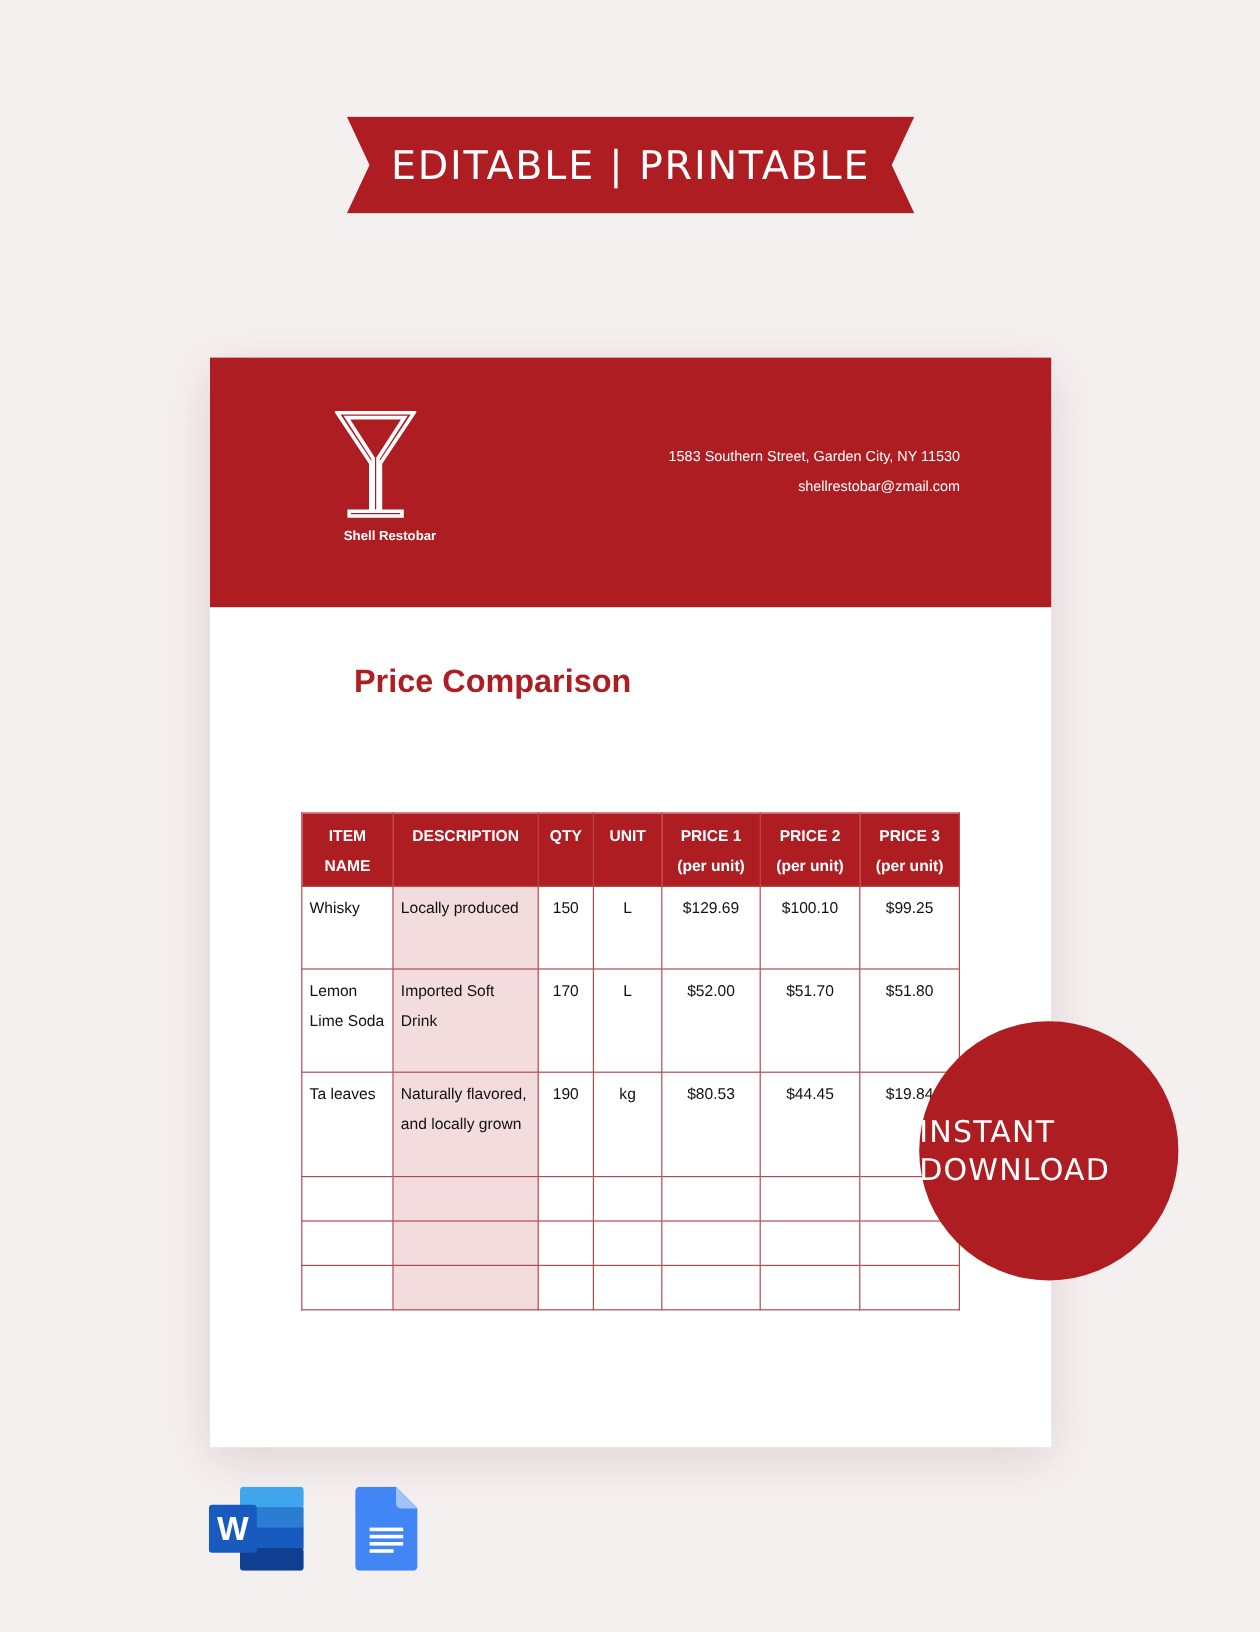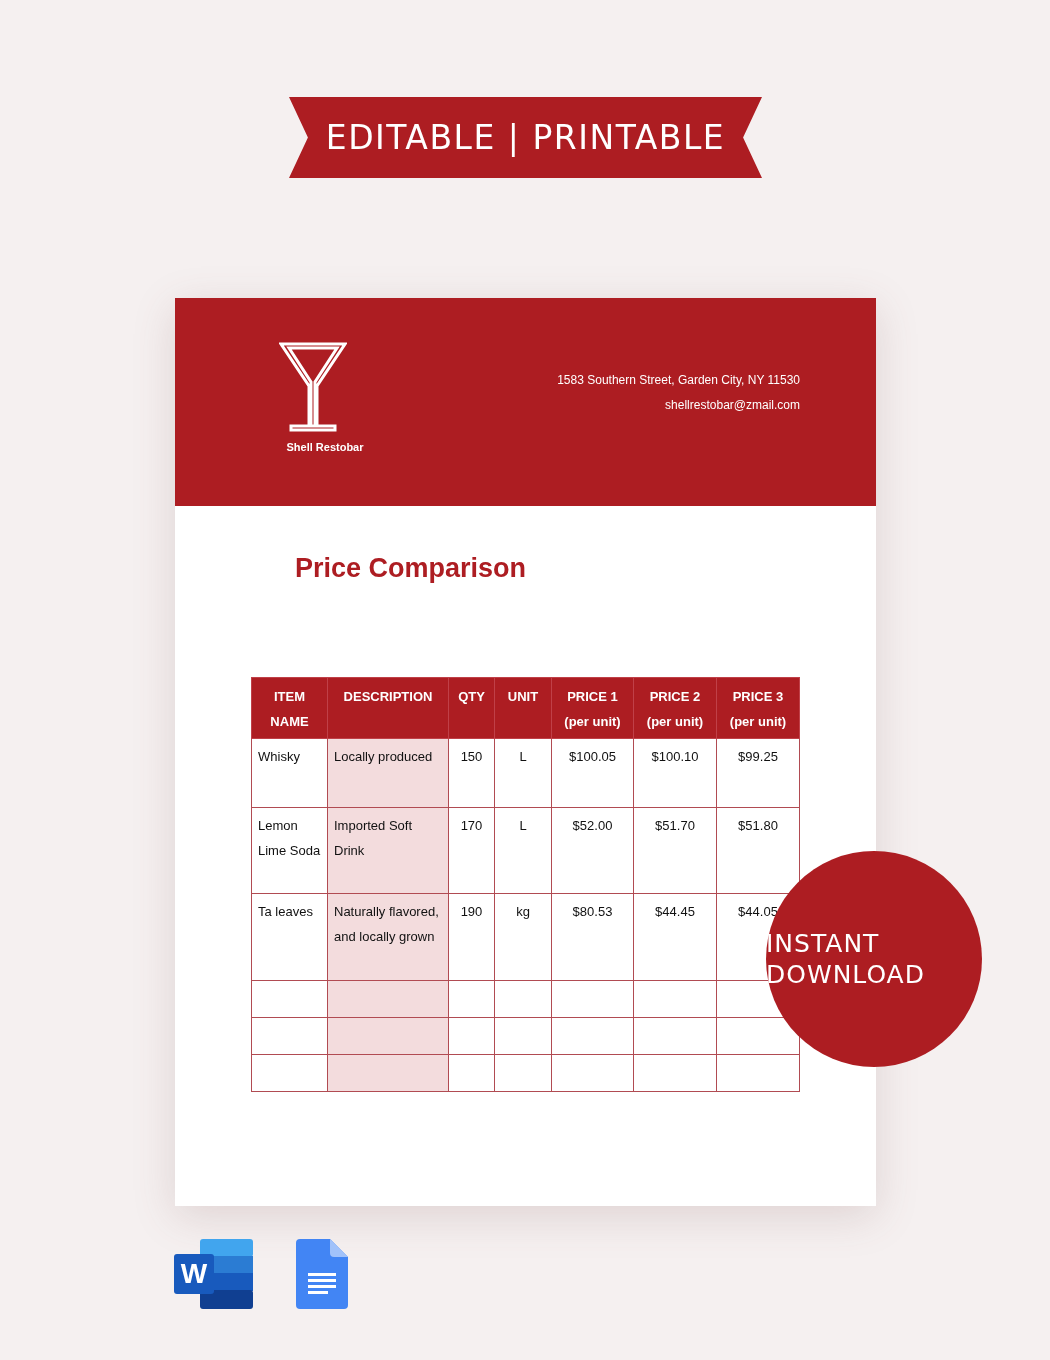--- a/index.html
+++ b/index.html
@@ -131,41 +131,41 @@
             <div>(per unit)</div>
           </th>
       </tr>
     </thead>
     <tbody>
       <tr style="height:69px">
         <td>Whisky</td>
         <td class="desc">Locally produced</td>
         <td class="c">150</td>
         <td class="c">L</td>
-        <td class="c">$100.05</td>
+        <td class="c">$129.69</td>
         <td class="c">$100.10</td>
         <td class="c">$99.25</td>
       </tr>
       <tr style="height:86px">
         <td>Lemon Lime Soda</td>
         <td class="desc">Imported Soft Drink</td>
         <td class="c">170</td>
         <td class="c">L</td>
         <td class="c">$52.00</td>
         <td class="c">$51.70</td>
         <td class="c">$51.80</td>
       </tr>
       <tr style="height:87px">
         <td>Ta leaves</td>
         <td class="desc">Naturally flavored, and locally grown</td>
         <td class="c">190</td>
         <td class="c">kg</td>
         <td class="c">$80.53</td>
         <td class="c">$44.45</td>
-        <td class="c">$44.05</td>
+        <td class="c">$19.84</td>
       </tr>
       <tr style="height:37px">
         <td></td>
         <td class="desc"></td>
         <td class="c"></td>
         <td class="c"></td>
         <td class="c"></td>
         <td class="c"></td>
         <td class="c"></td>
       </tr>

